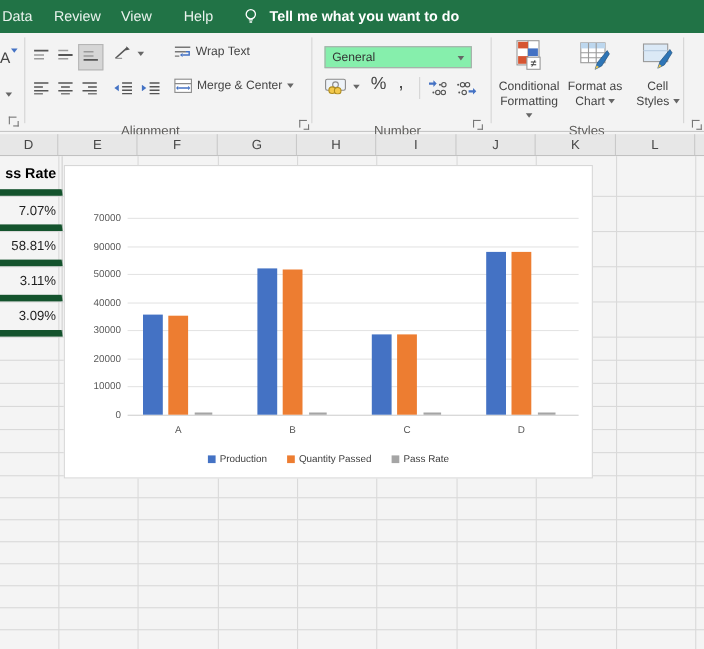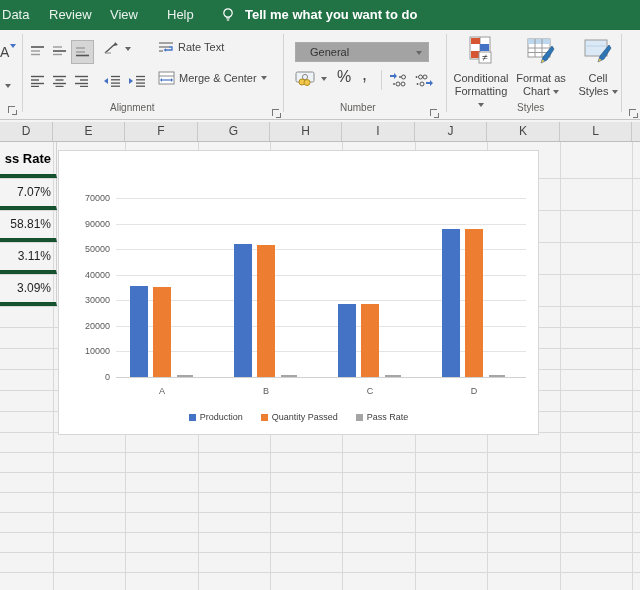--- a/index.html
+++ b/index.html
@@ -8,42 +8,42 @@
   .abs{position:absolute;}
 
   
   #menubar{left:0;top:0;width:640px;height:30px;background:#217346;color:#fff;}
   .menu-item{position:absolute;top:0;height:30px;line-height:30px;font-size:13px;color:#eaf3ee;cursor:default;}
   #tellme-text{position:absolute;top:0;height:30px;line-height:30px;font-size:13px;color:#fff;font-weight:bold;}
 
   
   #ribbon{left:0;top:30px;width:640px;height:90px;background:#f3f3f3;border-bottom:1px solid #c6c6c6;}
   .vsep{position:absolute;top:4px;height:78px;width:1px;background:#d4d4d4;}
-  .grp-label{position:absolute;top:72px;font-size:10px;color:#605f5d;}
+  .grp-label{position:absolute;top:82px;font-size:12px;color:#605f5d;}
   .launcher{position:absolute;width:9px;height:9px;}
   .launcher:before{content:"";position:absolute;left:0;top:0;width:6px;height:6px;border-left:1px solid #777;border-top:1px solid #777;}
   .launcher:after{content:"";position:absolute;right:0;bottom:0;width:4px;height:4px;border-right:1px solid #777;border-bottom:1px solid #777;}
   .caret{display:inline-block;width:0;height:0;border-left:3px solid transparent;border-right:3px solid transparent;border-top:4px solid #666;vertical-align:middle;}
   .rbtn{position:absolute;display:flex;align-items:center;gap:4px;font-size:11px;color:#444;cursor:default;}
   .toggle-on{background:#d6d6d6;border:1px solid #b5b5b5;}
   .big-btn{position:absolute;width:56px;text-align:center;font-size:11px;color:#444;line-height:13px;}
   .big-btn .bicon{display:block;margin:0 auto 3px auto;}
-  #general-box{position:absolute;left:295px;top:12px;width:134px;height:20px;background:#a3a3a3;border:1px solid #ababab;font-size:11px;color:#333;line-height:18px;padding-left:14px;}
+  #general-box{position:absolute;left:295px;top:12px;width:134px;height:20px;background:#86efac;border:1px solid #ababab;font-size:11px;color:#333;line-height:18px;padding-left:6px;}
   #general-box .caret{position:absolute;right:6px;top:8px;}
 
   
   #col-headers{left:0;top:122px;width:640px;height:20px;background:#e7e7e7;border-bottom:1px solid #bdbdbd;}
   .colhdr{position:absolute;top:0;height:19px;line-height:19px;text-align:center;font-size:12px;color:#474747;border-right:1px solid #c9c9c9;}
 
   
   #sheet{left:0;top:142px;width:640px;height:448px;background:#f4f4f4;}
   .vline{position:absolute;top:0;width:1px;height:448px;background:#d9d9d9;}
   .hline{position:absolute;left:0;width:640px;height:1px;background:#d9d9d9;}
   #left-cells{position:absolute;left:0;top:0;width:53px;background:#fff;}
-  .lcell{position:absolute;left:0;width:57px;text-align:right;padding-right:5px;color:#1f1f1f;border-right:1px solid #d0d0d0;border-bottom:4px solid #14532d;display:flex;align-items:center;justify-content:flex-end;}
+  .lcell{position:absolute;left:0;width:57px;text-align:right;padding-right:5px;color:#1f1f1f;border-right:1px solid #d0d0d0;border-bottom:6px solid #14532d;display:flex;align-items:center;justify-content:flex-end;}
   .lcell.hdr{font-weight:bold;font-size:13px;color:#000;}
   .lcell.val{font-size:12px;}
 
   
   #chart{position:absolute;left:58px;top:8px;width:481px;height:285px;background:#fff;border:1px solid #d7d7d7;}
   #chart-title{position:absolute;left:0;top:11px;width:100%;text-align:center;font-size:15px;color:#595959;}
   .gridline{position:absolute;height:1px;background:#e4e4e4;}
   .ytick{position:absolute;text-align:right;font-size:9px;color:#595959;width:40px;}
   .xlab{position:absolute;font-size:9px;color:#595959;text-align:center;width:30px;}
   .bar{position:absolute;}
@@ -111,21 +111,21 @@
     <span class="caret abs" style="left:125px;top:17px"></span>
 
     <div class="rbtn" style="left:158px;top:10px">
       <svg width="16" height="14" viewBox="0 0 16 14">
           <line x1="1" y1="3" x2="15" y2="3" stroke="#777" stroke-width="1.3"></line>
           <line x1="1" y1="7" x2="11" y2="7" stroke="#777" stroke-width="1.3"></line>
           <path d="M11,7 h3 v3 h-6" fill="none" stroke="#4472c4" stroke-width="1.3"></path>
           <polygon points="8,8.2 8,11.8 5.5,10" fill="#4472c4"></polygon>
           <line x1="1" y1="11" x2="5" y2="11" stroke="#777" stroke-width="1.3"></line>
         </svg>
-      <span>Rate Text</span>
+      <span>Wrap Text</span>
     </div>
 
     <span class="abs" style="left:30px;top:43px">
       <svg width="15" height="12" viewBox="0 0 15 12">
           <line x1="1" y1="1.5" x2="14" y2="1.5" stroke="#555" stroke-width="1.4"></line>
           <line x1="1" y1="5" x2="9" y2="5" stroke="#555" stroke-width="1.4"></line>
           <line x1="1" y1="8.5" x2="14" y2="8.5" stroke="#555" stroke-width="1.4"></line>
           <line x1="1" y1="11.5" x2="9" y2="11.5" stroke="#555" stroke-width="1.4"></line>
         </svg>
     </span>

